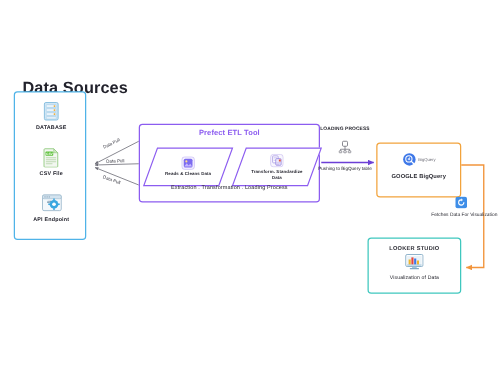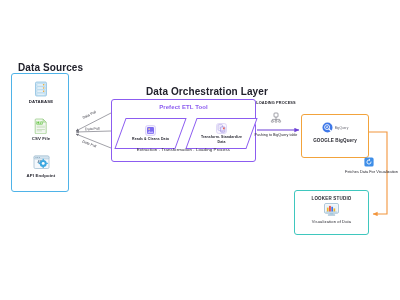--- a/index.html
+++ b/index.html
@@ -6,21 +6,21 @@
   body{
     width:400px;height:300px;overflow:hidden;background:#ffffff;
     font-family:"Liberation Sans","DejaVu Sans",sans-serif;
     color:#2b2b33;
   }
   #canvas{position:relative;width:400px;height:300px;}
   .svg-layer{position:absolute;left:0;top:0;width:400px;height:300px;pointer-events:none;}
 
   
   .grp-title{
-    position:absolute;font-size:10px;font-weight:bold;letter-spacing:.1px;
+    position:absolute;font-size:13px;font-weight:bold;letter-spacing:.1px;
     color:#22222c;white-space:nowrap;
   }
 
   
   .box{position:absolute;box-sizing:border-box;background:#fff;}
   #data-sources-box{left:11px;top:73px;width:58px;height:119px;
     border:1.3px solid #4FB3E8;border-radius:3px;}
   #orchestration-box{left:111px;top:99px;width:145px;height:63px;
     border:1.1px solid #8C5CF0;border-radius:3px;}
   #bigquery-box{left:301px;top:114px;width:68px;height:44px;
@@ -101,21 +101,20 @@
     </g>
 
     <path d="M176,133 L190,133" stroke="#7B4BE0" stroke-width="1" fill="none" marker-end="url(#ahPurpleSm)"></path>
 
     <path d="M257,130 L299,130" stroke="#6C3FD6" stroke-width="1.1" fill="none" marker-end="url(#ahPurple)"></path>
 
     <path d="M369,132 L387,132 L387,214 L373,214" stroke="#F2953C" stroke-width="1.1" fill="none" marker-end="url(#ahOrange)"></path>
   </svg>
 
   <div class="grp-title" style="left:18px;top:62px;">Data Sources</div>
-  <div class="grp-title" style="left:146px;top:86px;">Data Orchestration Layer</div>
 
   <div class="box" id="data-sources-box">
 
     <div class="src-item" style="top:6px;">
       <div class="src-icon">
         <svg class="ic" width="14" height="16" viewBox="0 0 14 16">
           <rect x="1.5" y="1" width="11" height="14" rx="1.2" fill="#CFE6F5" stroke="#7FB9DC" stroke-width="0.7"></rect>
           <rect x="3" y="2.7" width="8" height="2.3" rx="0.5" fill="#EAF4FB" stroke="#9CC9E4" stroke-width="0.4"></rect>
           <rect x="3" y="5.9" width="8" height="2.3" rx="0.5" fill="#EAF4FB" stroke="#9CC9E4" stroke-width="0.4"></rect>
           <rect x="3" y="9.1" width="8" height="2.3" rx="0.5" fill="#EAF4FB" stroke="#9CC9E4" stroke-width="0.4"></rect>

